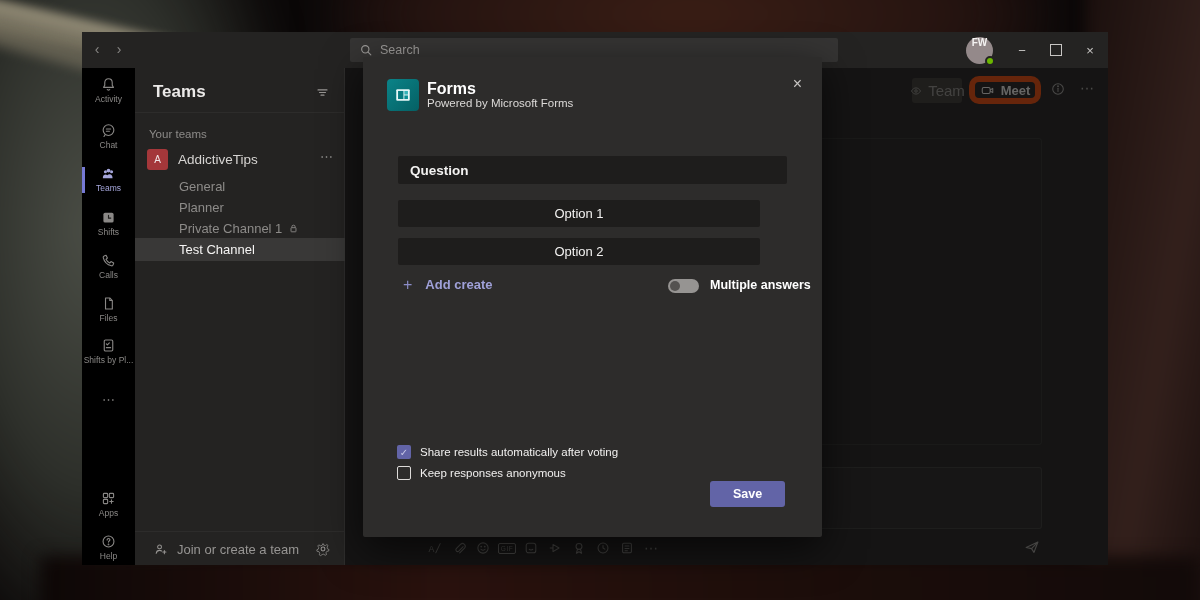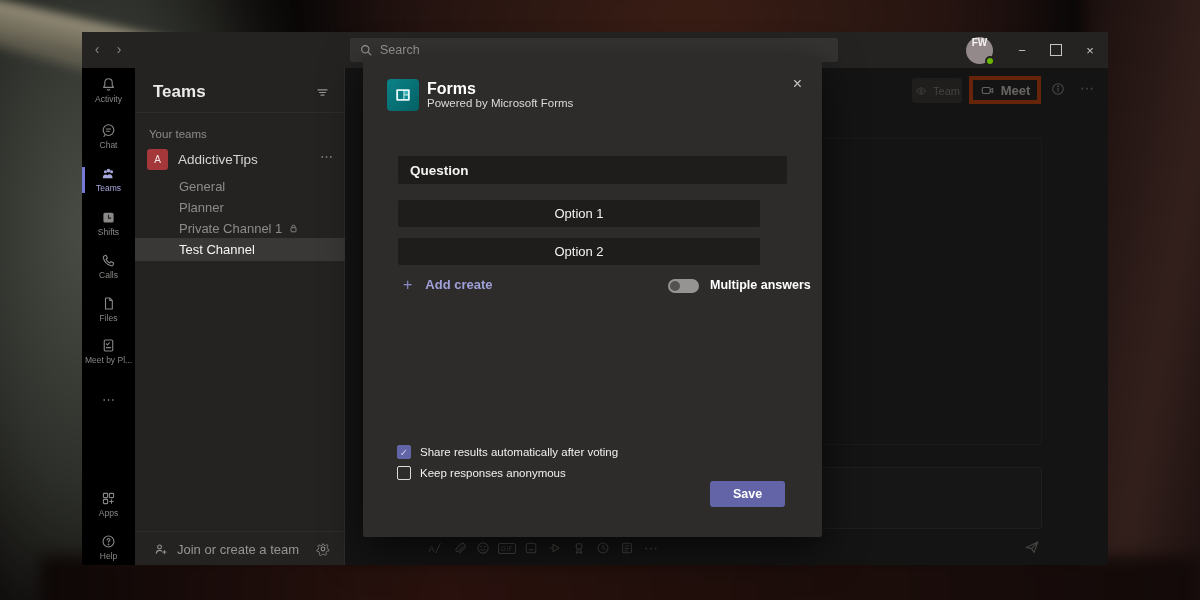--- a/index.html
+++ b/index.html
@@ -36,22 +36,22 @@
            color:#f0e5e5;font-size:10px;display:flex;align-items:center;justify-content:center;}
   .team-name{position:absolute;left:43px;top:6px;font-size:13.5px;color:#d6d4d2;}
   .team-more{position:absolute;right:12px;top:3px;color:#979593;font-size:13px;}
   .channel{position:absolute;left:0;width:210px;height:22px;font-size:13px;color:#8d8b89;cursor:pointer;}
   .channel span.nm{position:absolute;left:44px;top:3px;}
   .channel.sel{background:#393837;color:#f5f4f3;}
   .join-row{position:absolute;left:0;top:463px;width:210px;height:34px;border-top:1px solid #2d2c2b;color:#979593;font-size:13px;cursor:pointer;}
   
   .content{position:absolute;left:263px;top:36px;width:763px;height:497px;background:#201f1e;}
   .btn-team{position:absolute;left:567px;top:10px;width:50px;height:25px;background:#35332f;border-radius:3px;
-            color:#7c7a77;font-size:11px;display:flex;align-items:center;justify-content:center;gap:5px;cursor:pointer;}
-  .btn-meet{position:absolute;left:624px;top:8px;width:72px;height:28px;border:4px solid #c2410c;border-radius:0;
+            color:#7c7a77;font-size:15px;display:flex;align-items:center;justify-content:center;gap:5px;cursor:pointer;}
+  .btn-meet{position:absolute;left:624px;top:8px;width:72px;height:28px;border:6px solid #c2410c;border-radius:10px;
             color:#c3c1be;font-size:13px;font-weight:bold;display:flex;align-items:center;justify-content:center;gap:6px;box-sizing:border-box;cursor:pointer;}
   .hicon{position:absolute;color:#8a8886;cursor:pointer;}
   .faintbox{position:absolute;border:1px solid rgba(255,255,255,0.05);border-radius:3px;}
   .compose-box{position:absolute;left:75px;top:399px;width:620px;height:60px;border:1px solid rgba(255,255,255,0.07);
                border-radius:3px;background:#242322;}
   .ctb{position:absolute;top:470px;color:#7f7d7a;cursor:pointer;width:20px;height:20px;display:flex;align-items:center;justify-content:center;font-size:13px;}
   .gifchip{border:1px solid #7f7d7a;border-radius:2px;font-size:6.5px;padding:1px 2px;letter-spacing:.5px;}
   .overlay{position:absolute;left:0;top:0;width:763px;height:497px;background:rgba(10,9,9,0.5);z-index:5;}
   
   .dialog{position:absolute;left:363px;top:57px;width:459px;height:480px;background:#2d2c2b;z-index:30;
@@ -165,21 +165,21 @@
               <path d="M11.5 3.5v3h3"></path>
             </svg></span>
         <span class="rlabel">Files</span>
       </div>
       <div class="rail-item" style="top:269px;">
         <span><svg style="margin:0 auto" width="17" height="17" viewBox="0 0 20 20" fill="none" stroke="currentColor" stroke-width="1.3" stroke-linecap="round" stroke-linejoin="round">
               <rect x="5" y="3.5" width="10" height="13" rx="1.5"></rect>
               <path d="M7.5 8l1.2 1.2 2.3-2.3"></path>
               <path d="M7.5 12.5h5"></path>
             </svg></span>
-        <span class="rlabel">Meet by Pl...</span>
+        <span class="rlabel">Shifts by Pl...</span>
       </div>
       <div class="rail-item" style="top:322px;">
         <span style="font-size:13px;">⋯</span>
       </div>
       <div class="rail-item" style="top:422px;">
         <span><svg style="margin:0 auto" width="17" height="17" viewBox="0 0 20 20" fill="none" stroke="currentColor" stroke-width="1.3" stroke-linecap="round">
               <rect x="4" y="4" width="5" height="5" rx="1"></rect>
               <rect x="11" y="4" width="5" height="5" rx="1"></rect>
               <rect x="4" y="11" width="5" height="5" rx="1"></rect>
               <path d="M13.5 11.5v4M11.5 13.5h4"></path>

